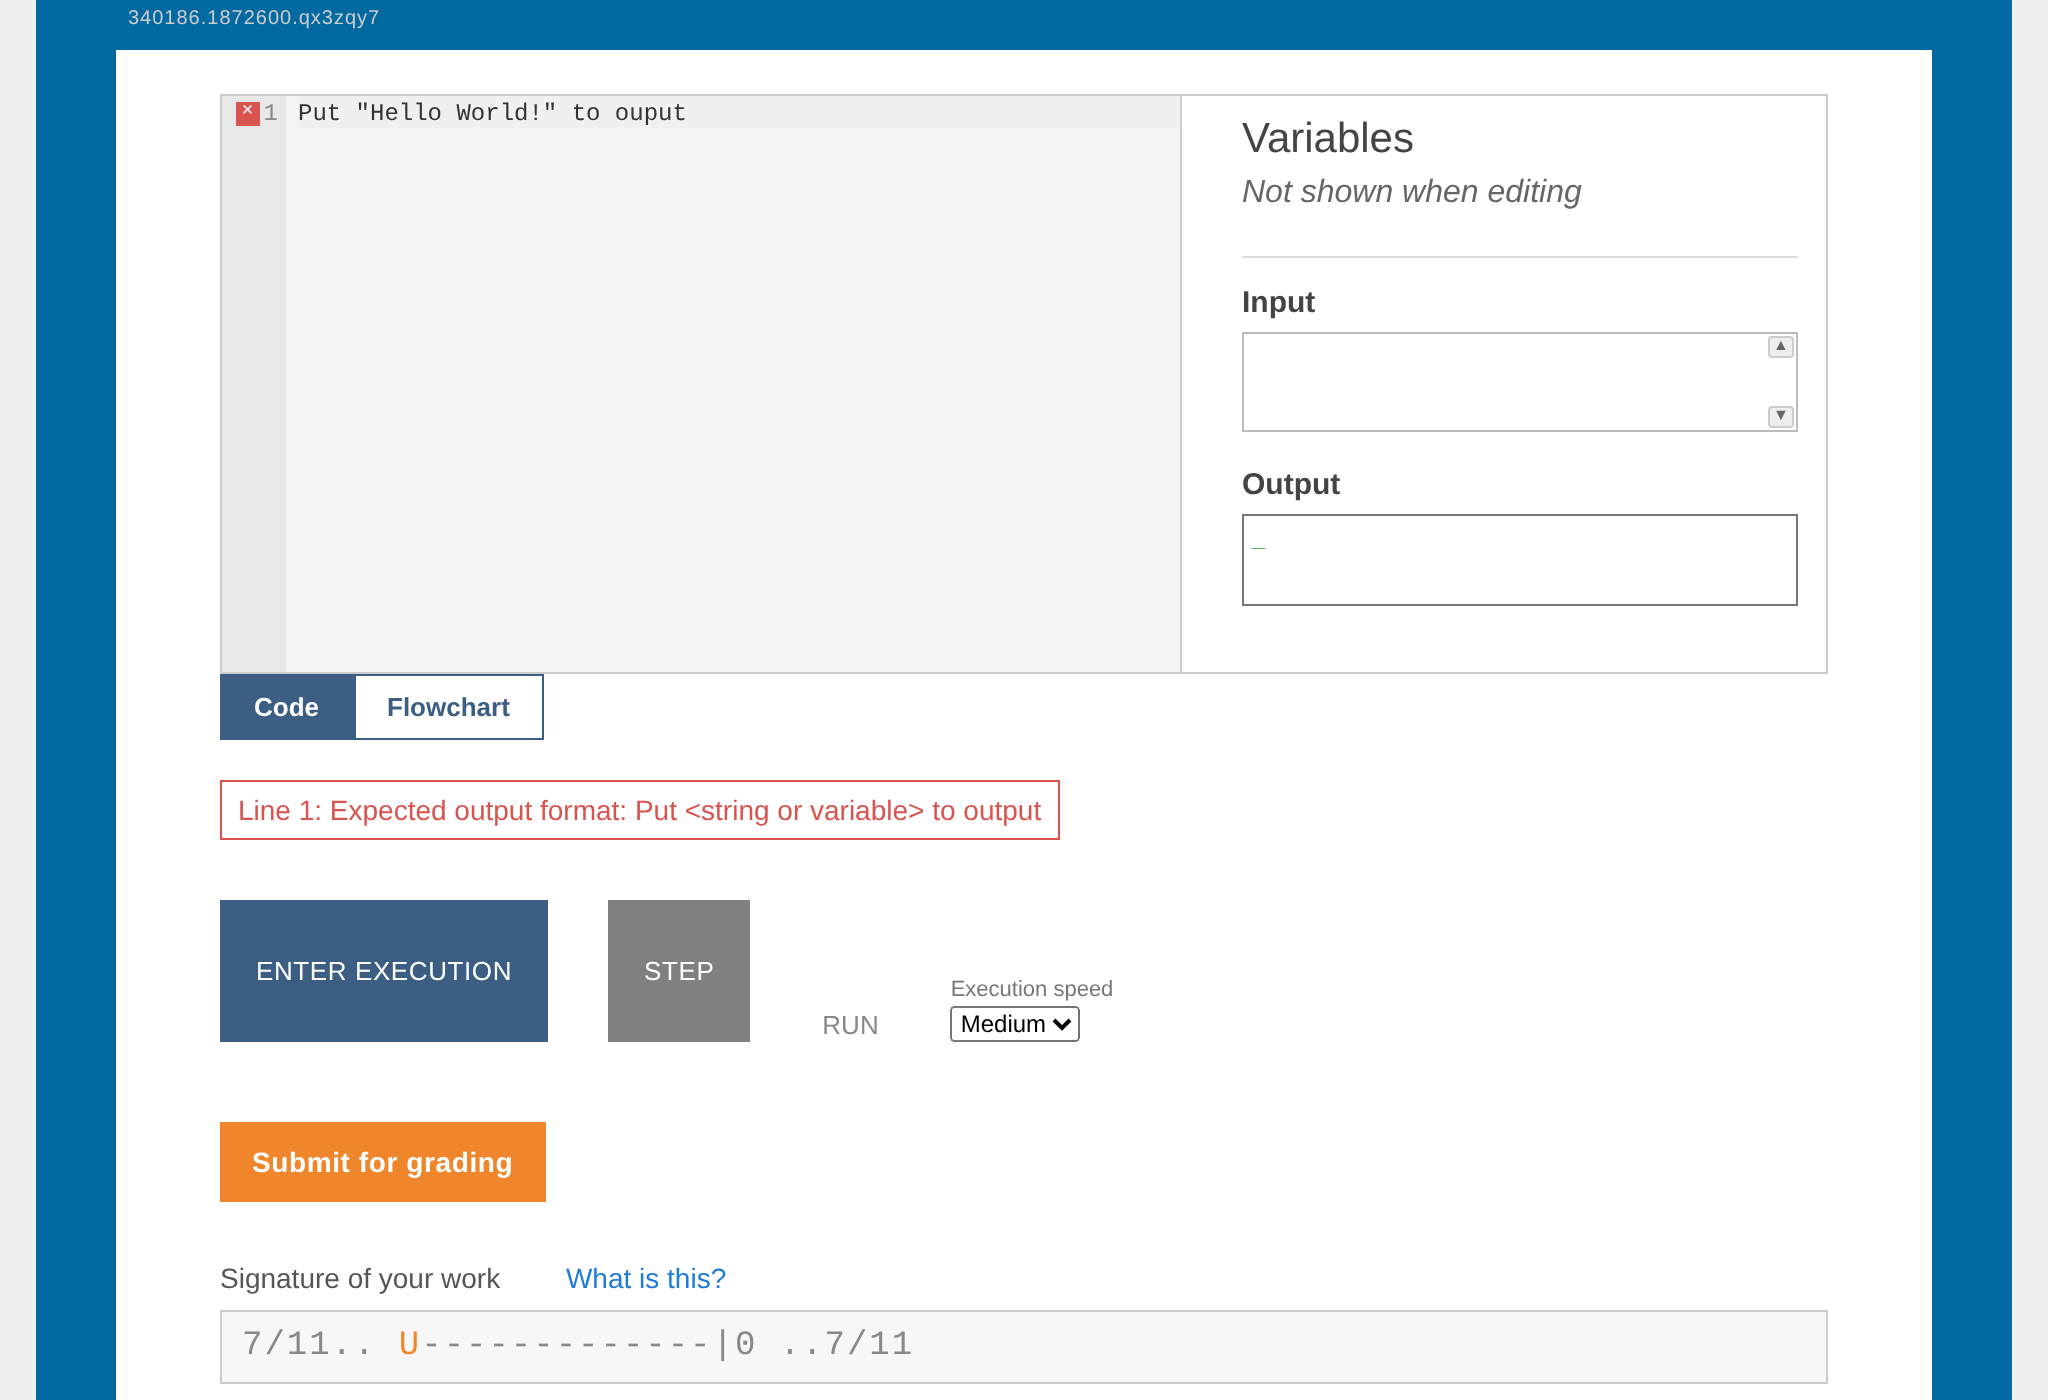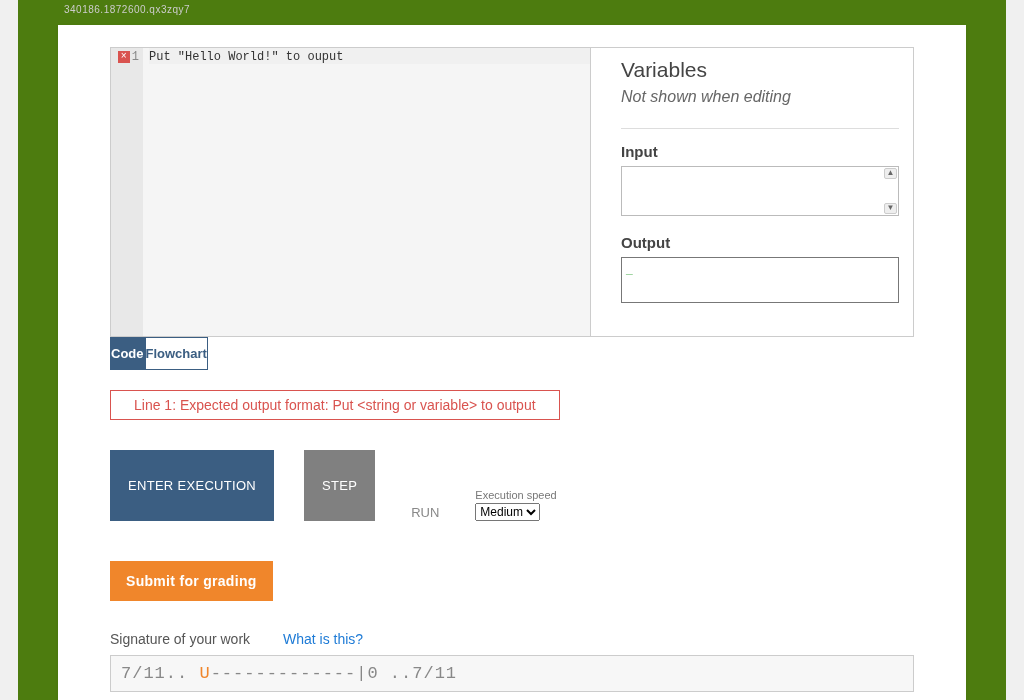--- a/index.html
+++ b/index.html
@@ -8,21 +8,21 @@
     font-family: Arial, Helvetica, sans-serif;
     background: #f0f0f0;
     font-size: 13px;
     color: #333;
   }
   .page {
     width: 988px;
     height: 700px;
     margin: 0 auto;
     position: relative;
-    background: #4d7c0f;
+    background: #0369a1;
     padding-top: 4px;
   }
   .faint-id {
     color: #ccc;
     font-size: 10px;
     letter-spacing: 0.5px;
     padding-left: 46px;
     padding-bottom: 10px;
   }
   .card {
@@ -176,39 +176,39 @@
   }
   .cursor {
     color: #4CAF50;
     font-weight: bold;
   }
   .tabs {
     display: flex;
     margin-top: 0;
   }
   .tab {
-    padding: 8px 0;
+    padding: 8px 16px;
     font-size: 13px;
     font-weight: bold;
     border: 1px solid #3b5e82;
     cursor: pointer;
   }
   .tab.active {
     background: #3b5e82;
     color: #fff;
   }
   .tab.inactive {
     background: #fff;
     color: #3b5e82;
   }
   .error-box {
     margin-top: 20px;
     border: 1px solid #d9534f;
     color: #d9534f;
-    padding: 6px 23px;
+    padding: 6px 8px;
     display: inline-block;
     font-size: 14px;
   }
   .controls {
     display: flex;
     align-items: flex-end;
     gap: 30px;
     margin-top: 30px;
   }
   .btn {

